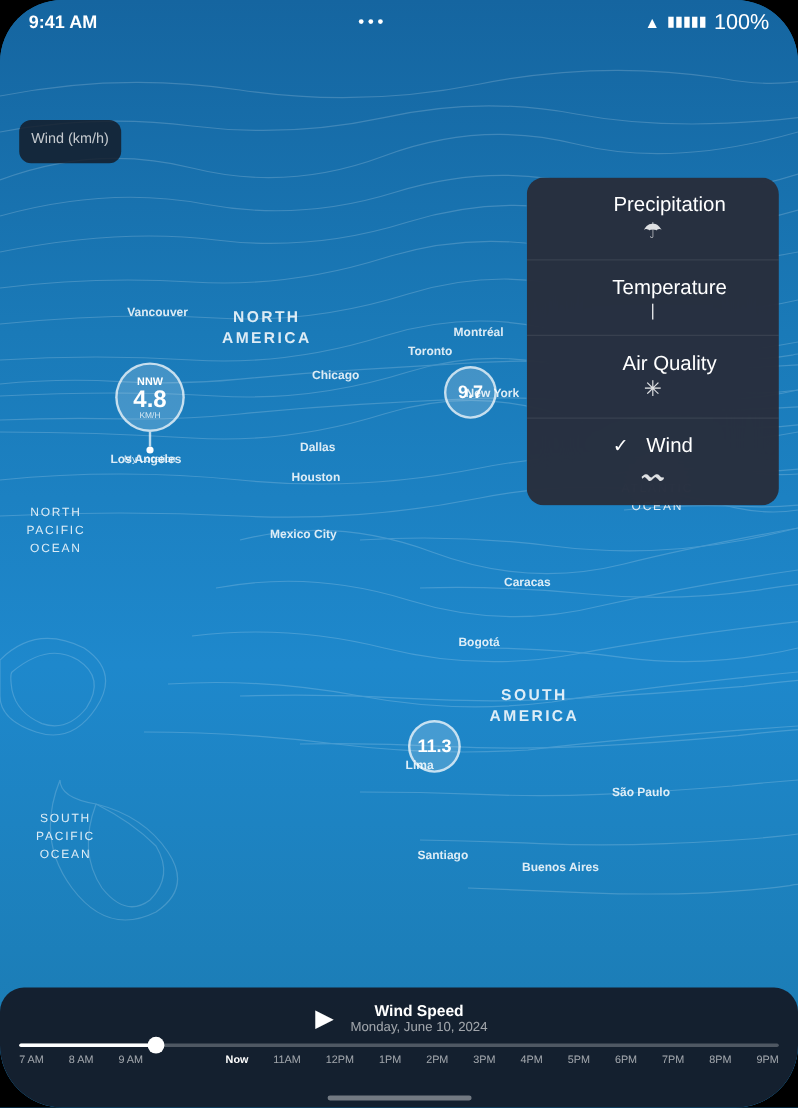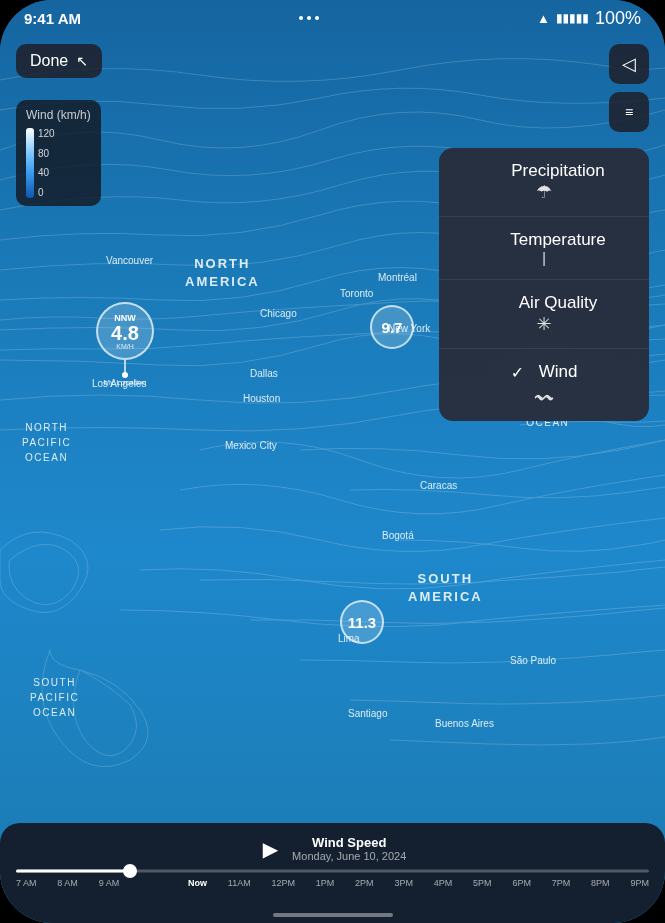--- a/index.html
+++ b/index.html
@@ -213,21 +213,21 @@
     }
     .map-label.large {
       font-size: 13px;
       letter-spacing: 2px;
       font-weight: 600;
     }
     .city-label {
       position: absolute;
       color: rgba(255,255,255,0.85);
       font-size: 10px;
-      font-weight: 400;
+      font-weight: 700;
       z-index: 50;
       pointer-events: none;
     }
 
     
     .wind-bubble {
       position: absolute;
       z-index: 80;
     }
     .wind-bubble-inner {
@@ -445,46 +445,23 @@
       <div class="status-dot"></div>
       <div class="status-dot"></div>
     </div>
     <div class="status-bar-right">
       <span style="color:white;font-size:13px;">▲</span>
       <span style="color:white;font-size:12px;">▮▮▮▮▮</span>
       <span class="battery-pct">100%</span>
     </div>
   </div>
 
-  <div class="top-controls">
-    <button class="done-btn">
-      <span>Done</span>
-      <span style="font-size:14px;">↖</span>
-    </button>
-    <div class="right-controls">
-      <button class="map-btn">
-        <span>◁</span>
-      </button>
-      <button class="map-btn">
-        <span style="font-size:14px;">≡</span>
-      </button>
-    </div>
-  </div>
 
   <div class="wind-legend">
     <div class="wind-legend-title">Wind (km/h)</div>
-    <div class="wind-legend-bar">
-      <div class="legend-gradient"></div>
-      <div class="legend-labels">
-        <span>120</span>
-        <span>80</span>
-        <span>40</span>
-        <span>0</span>
-      </div>
-    </div>
   </div>
 
   <div class="dropdown-menu">
 
     <div class="dropdown-item">
       <div class="item-left">
         <span class="checkmark"></span>
         <span>Precipitation</span>
       </div>
       <span class="item-icon">☂</span>

